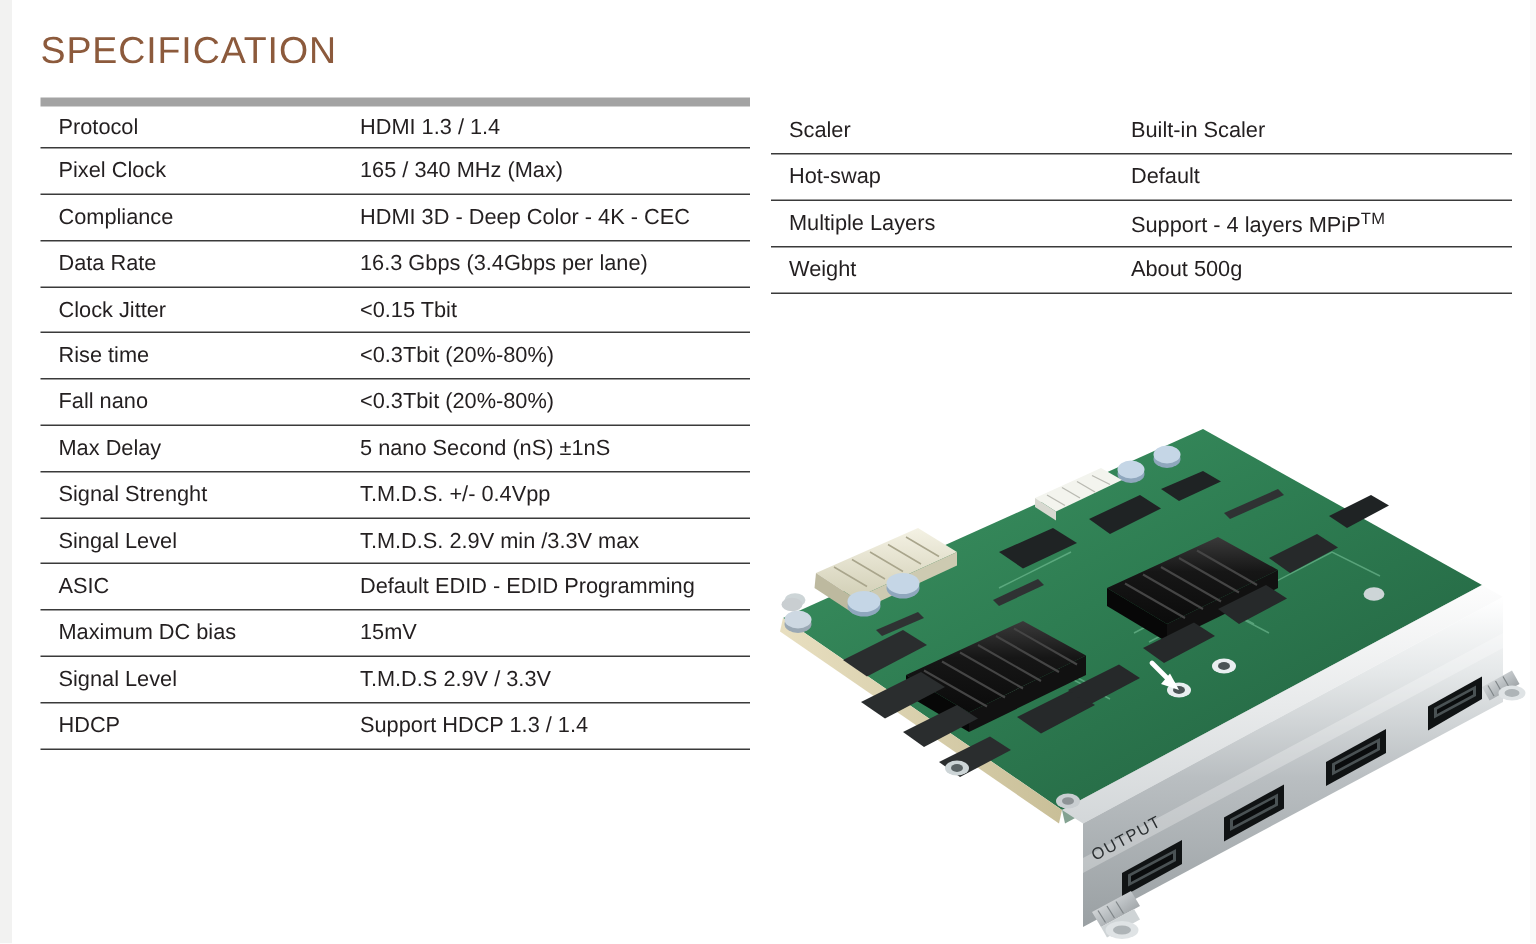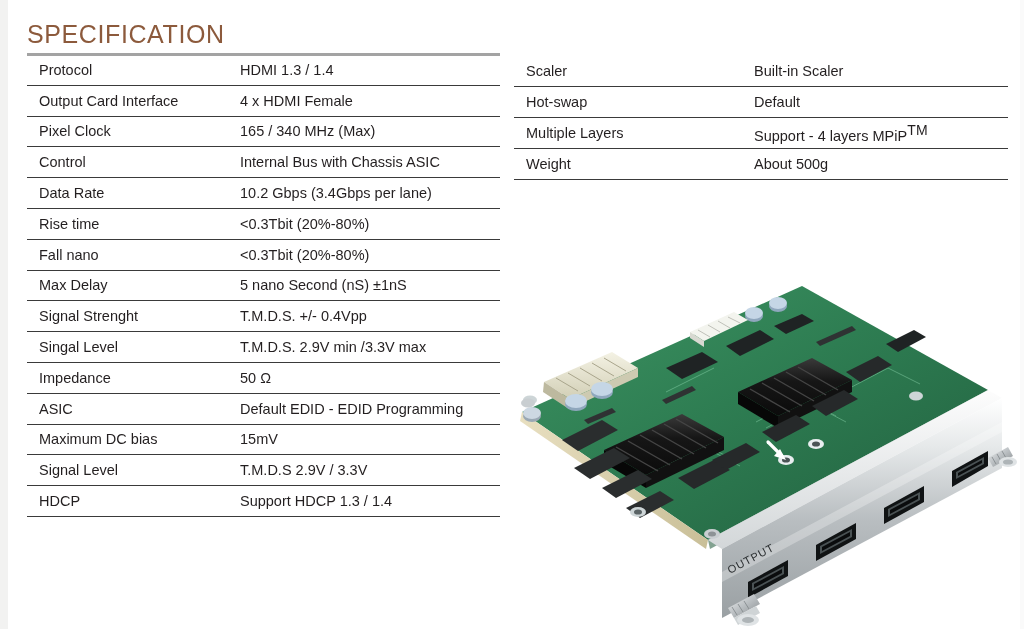--- a/index.html
+++ b/index.html
@@ -69,36 +69,37 @@
   
   #table-left {
     left: 27px;
     top: 53px;
     width: 473px;
   }
   #table-left col.c-key { width: 205px; }
   #table-left col.c-val { width: 268px; }
   
   #table-left {
-    border-top: 3px solid #a3a3a3;
+    border-top: 6px solid #a3a3a3;
+    margin-top: 12px;
   }
   #table-left tr { border-bottom: 1.3px solid #3a3a3a; }
 
   
   #table-right {
     left: 514px;
-    top: 56px;
+    top: 72px;
     width: 494px;
   }
   #table-right col.c-key { width: 232px; }
   #table-right col.c-val { width: 262px; }
   #table-right tr { border-bottom: 1.3px solid #3a3a3a; }
 
   .sup-tm {
-    font-size: 14px;
+    font-size: 11px;
     vertical-align: super;
     letter-spacing: 0.3px;
   }
 
   
   .photo {
     position: absolute;
     left: 516px;
     top: 272px;
     width: 506px;
@@ -120,58 +121,54 @@
     <colgroup>
         <col class="c-key">
         <col class="c-val">
       </colgroup>
     <tbody>
       <tr>
         <td class="k">Protocol</td>
         <td class="v">HDMI 1.3 / 1.4</td>
       </tr>
       <tr>
-        <td class="k">Output Card Interface</td>
-        <td class="v">4 x HDMI Female</td>
-      </tr>
-      <tr>
         <td class="k">Pixel Clock</td>
         <td class="v">165 / 340 MHz (Max)</td>
       </tr>
       <tr>
-        <td class="k">Control</td>
-        <td class="v">Internal Bus with Chassis ASIC</td>
+        <td class="k">Compliance</td>
+        <td class="v">HDMI 3D - Deep Color - 4K - CEC</td>
       </tr>
       <tr>
         <td class="k">Data Rate</td>
-        <td class="v">10.2 Gbps (3.4Gbps per lane)</td>
+        <td class="v">16.3 Gbps (3.4Gbps per lane)</td>
+      </tr>
+      <tr>
+        <td class="k">Clock Jitter</td>
+        <td class="v">&lt;0.15 Tbit</td>
       </tr>
       <tr>
         <td class="k">Rise time</td>
         <td class="v">&lt;0.3Tbit (20%-80%)</td>
       </tr>
       <tr>
         <td class="k">Fall nano</td>
         <td class="v">&lt;0.3Tbit (20%-80%)</td>
       </tr>
       <tr>
         <td class="k">Max Delay</td>
         <td class="v">5 nano Second (nS) ±1nS</td>
       </tr>
       <tr>
         <td class="k">Signal Strenght</td>
         <td class="v">T.M.D.S. +/- 0.4Vpp</td>
       </tr>
       <tr>
         <td class="k">Singal Level</td>
         <td class="v">T.M.D.S. 2.9V min /3.3V max</td>
-      </tr>
-      <tr>
-        <td class="k">Impedance</td>
-        <td class="v">50 Ω</td>
       </tr>
       <tr>
         <td class="k">ASIC</td>
         <td class="v">Default EDID - EDID Programming</td>
       </tr>
       <tr>
         <td class="k">Maximum DC bias</td>
         <td class="v">15mV</td>
       </tr>
       <tr>

